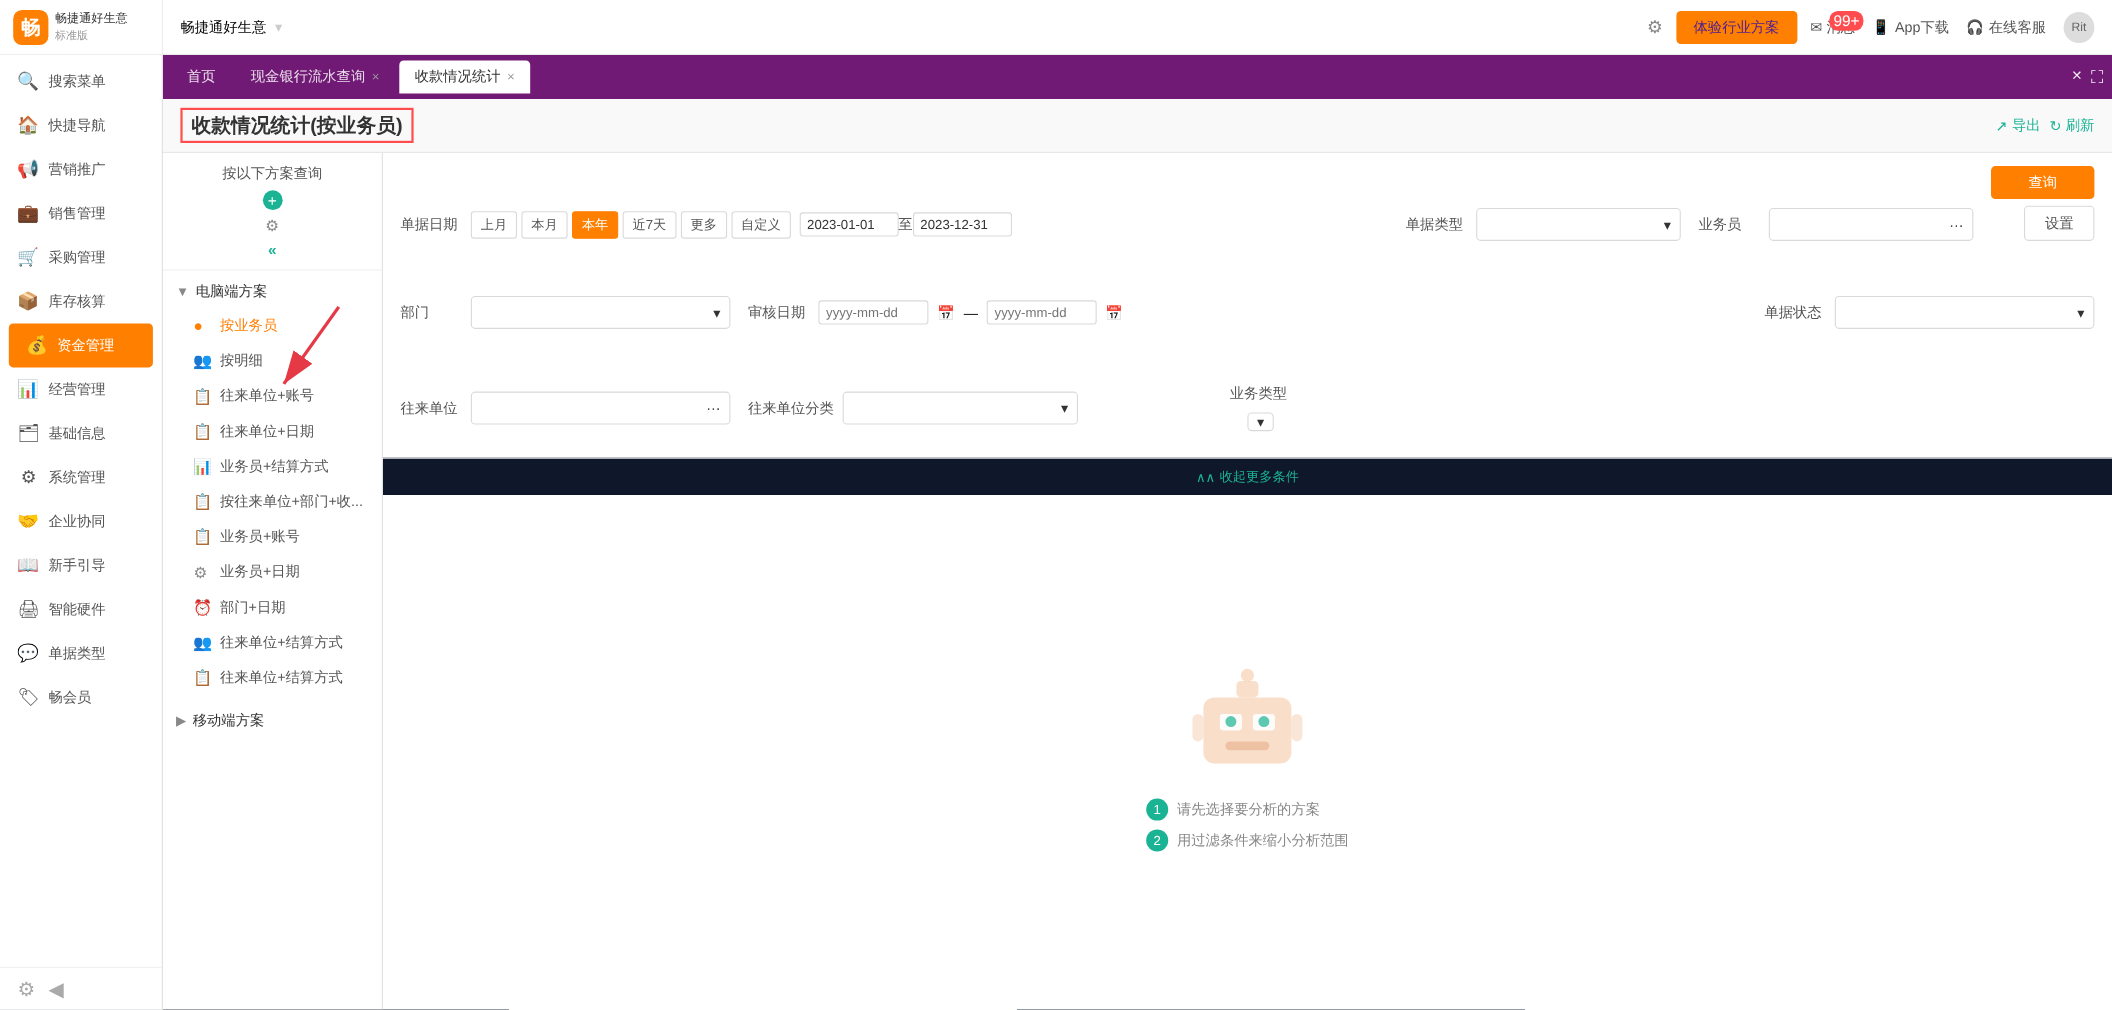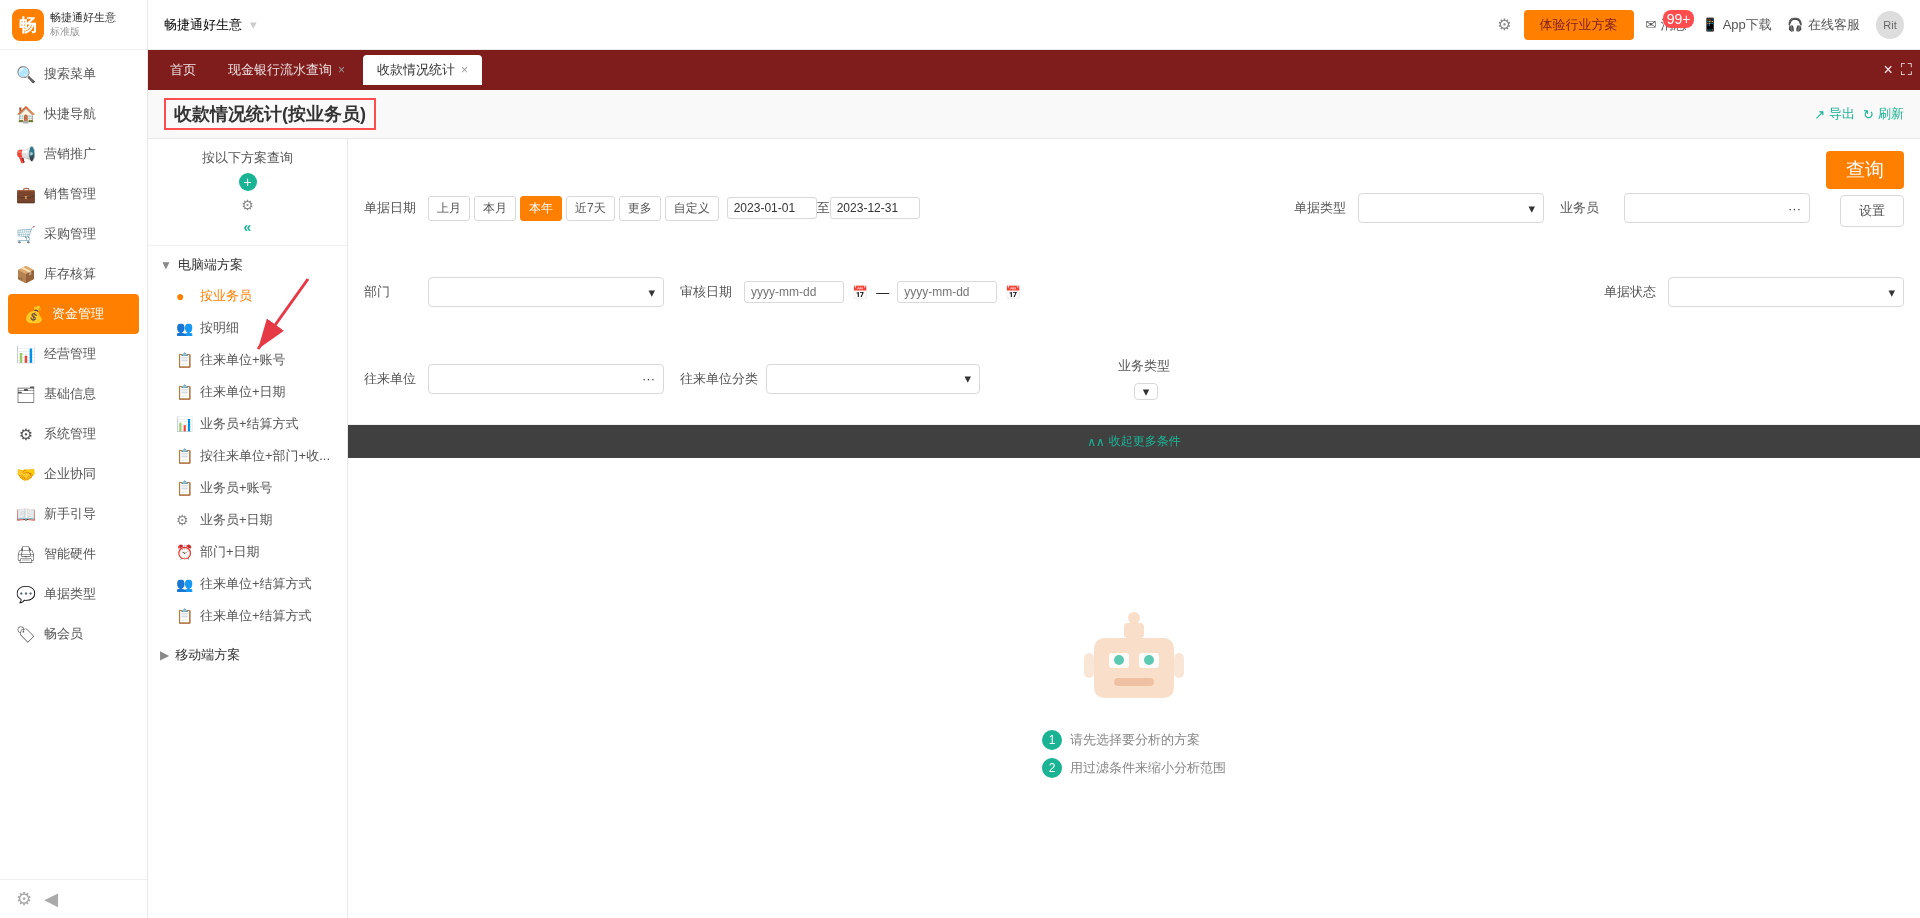--- a/index.html
+++ b/index.html
@@ -69,21 +69,21 @@
       align-items: center;
       padding: 0 16px;
       border-bottom: 1px solid #e8e8e8;
       gap: 12px;
     }
     .header-breadcrumb { display: flex; align-items: center; gap: 8px; flex: 1; }
     .header-arrow { color: #ccc; }
     .header-settings-icon { color: #888; cursor: pointer; font-size: 16px; }
     .header-trial-btn {
       background: #ff7f00;
-      color: #7f1d1d;
+      color: #4c1d95;
       border: none;
       padding: 6px 16px;
       border-radius: 4px;
       cursor: pointer;
       font-size: 13px;
     }
     .header-right { display: flex; align-items: center; gap: 16px; }
     .header-msg { display: flex; align-items: center; gap: 4px; color: #555; font-size: 13px; cursor: pointer; position: relative; }
     .msg-badge {
       background: #ff4d4f;
@@ -94,21 +94,21 @@
       position: absolute;
       top: -6px;
       right: -8px;
     }
     .header-app, .header-service { display: flex; align-items: center; gap: 4px; color: #555; font-size: 13px; cursor: pointer; }
     .user-avatar { width: 28px; height: 28px; background: #ddd; border-radius: 50%; }
 
     
     .tab-bar {
       height: 40px;
-      background: #7f1d1d;
+      background: #701a75;
       display: flex;
       align-items: center;
       padding: 0 8px;
       gap: 4px;
       text-align: center;
     }
     .tab-item {
       display: flex;
       align-items: center;
       padding: 6px 14px;
@@ -117,21 +117,21 @@
       cursor: pointer;
       border-radius: 4px 4px 0 0;
       gap: 6px;
     }
     .tab-item.active { background: #fff; color: #333; }
     .tab-close { font-size: 12px; color: #999; cursor: pointer; }
     .tab-bar-actions { margin-left: auto; display: flex; align-items: center; gap: 8px; }
     .tab-bar-icon { color: rgba(255,255,255,0.9); font-size: 16px; cursor: pointer; }
 
     
-    .page-content { flex: 1; background: #404040; overflow: hidden; display: flex; flex-direction: column; justify-content: center; }
+    .page-content { flex: 1; background: #0f172a; overflow: hidden; display: flex; flex-direction: column; justify-content: center; }
 
     
     .page-header {
       display: flex;
       align-items: center;
       padding: 8px 16px;
       background: #f9f9f9;
       border-bottom: 1px solid #e8e8e8;
     }
     .page-title {
@@ -265,24 +265,24 @@
       color: #1ab394;
       cursor: pointer;
       font-size: 12px;
       border-top: 1px solid #f0f0f0;
       gap: 4px;
     }
     .query-btn {
       background: #ff7f00;
       color: white;
       border: none;
-      padding: 6px 20px;
+      padding: 6px 34px;
       border-radius: 4px;
       cursor: pointer;
-      font-size: 19px;
+      font-size: 13px;
     }
     .settings-btn {
       background: #fff;
       color: #555;
       border: 1px solid #d9d9d9;
       padding: 6px 18px;
       border-radius: 4px;
       cursor: pointer;
       font-size: 13px;
     }

